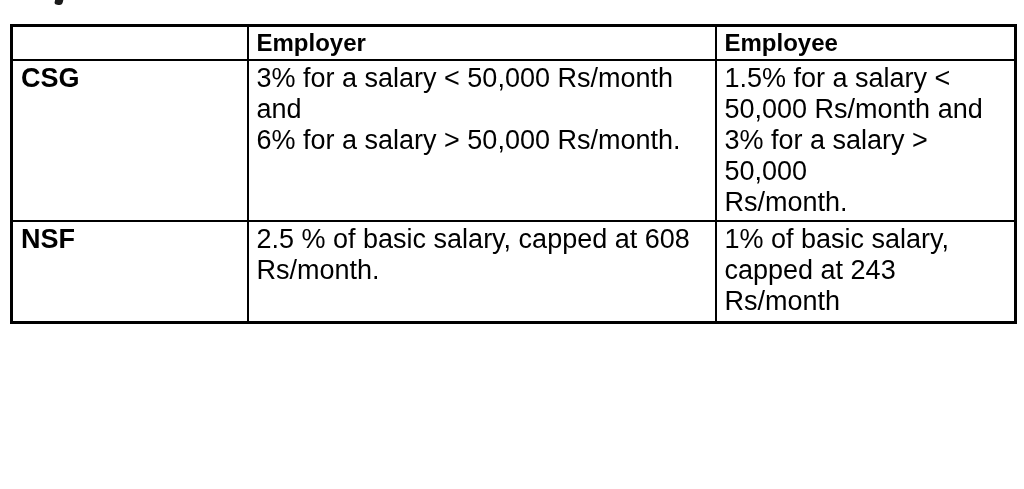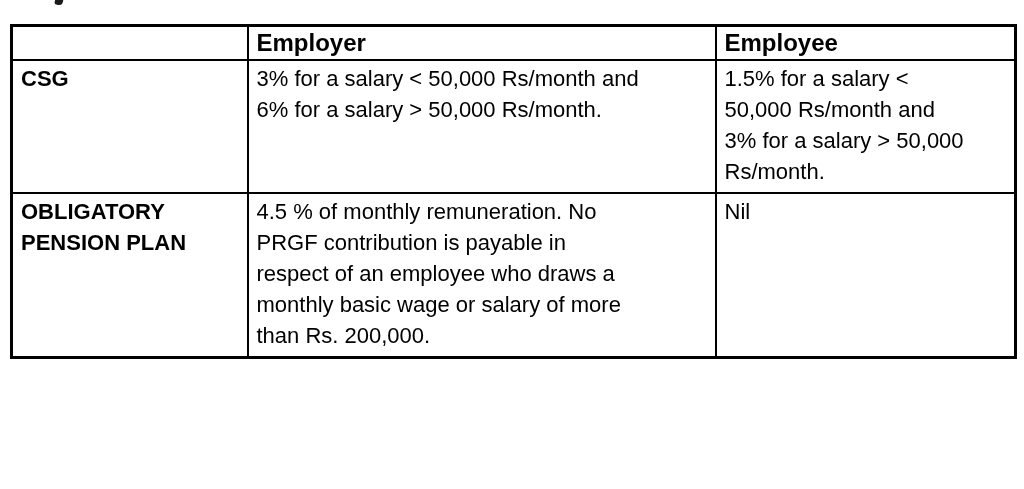--- a/index.html
+++ b/index.html
@@ -37,21 +37,21 @@
     border: 3px solid #000000;
     background: #ffffff;
     margin-top: 16px;
   }
   .doc-table th,
   .doc-table td {
     border: 2px solid #000000;
     vertical-align: top;
     text-align: left;
     padding: 2px 8px;
-    font-size: 22px;
+    font-size: 27px;
     line-height: 31px;
     white-space: pre-line;
     overflow: hidden;
     color: #000000;
   }
   .doc-table th {
     font-weight: bold;
     font-size: 24px;
     line-height: 29px;
     padding: 1px 8px;
@@ -86,26 +86,24 @@
       </tr>
       <tr class="r-csg">
         <td class="row-label">CSG</td>
         <td>3% for a salary &lt; 50,000 Rs/month and
 6% for a salary &gt; 50,000 Rs/month.</td>
         <td>1.5% for a salary &lt;
 50,000 Rs/month and
 3% for a salary &gt; 50,000
 Rs/month.</td>
       </tr>
-      <tr class="r-opp">
-        <td class="row-label">OBLIGATORY
-PENSION PLAN</td>
-        <td>4.5 % of monthly remuneration. No
-PRGF contribution is payable in
-respect of an employee who draws a
-monthly basic wage or salary of more
-than Rs. 200,000.</td>
-        <td>Nil</td>
+      <tr class="r-nsf">
+        <td class="row-label">NSF</td>
+        <td>2.5 % of basic salary, capped at 608
+Rs/month.</td>
+        <td>1% of basic salary,
+capped at 243
+Rs/month</td>
       </tr>
     </tbody>
   </table>
 
 </div>
 
 </body></html>

